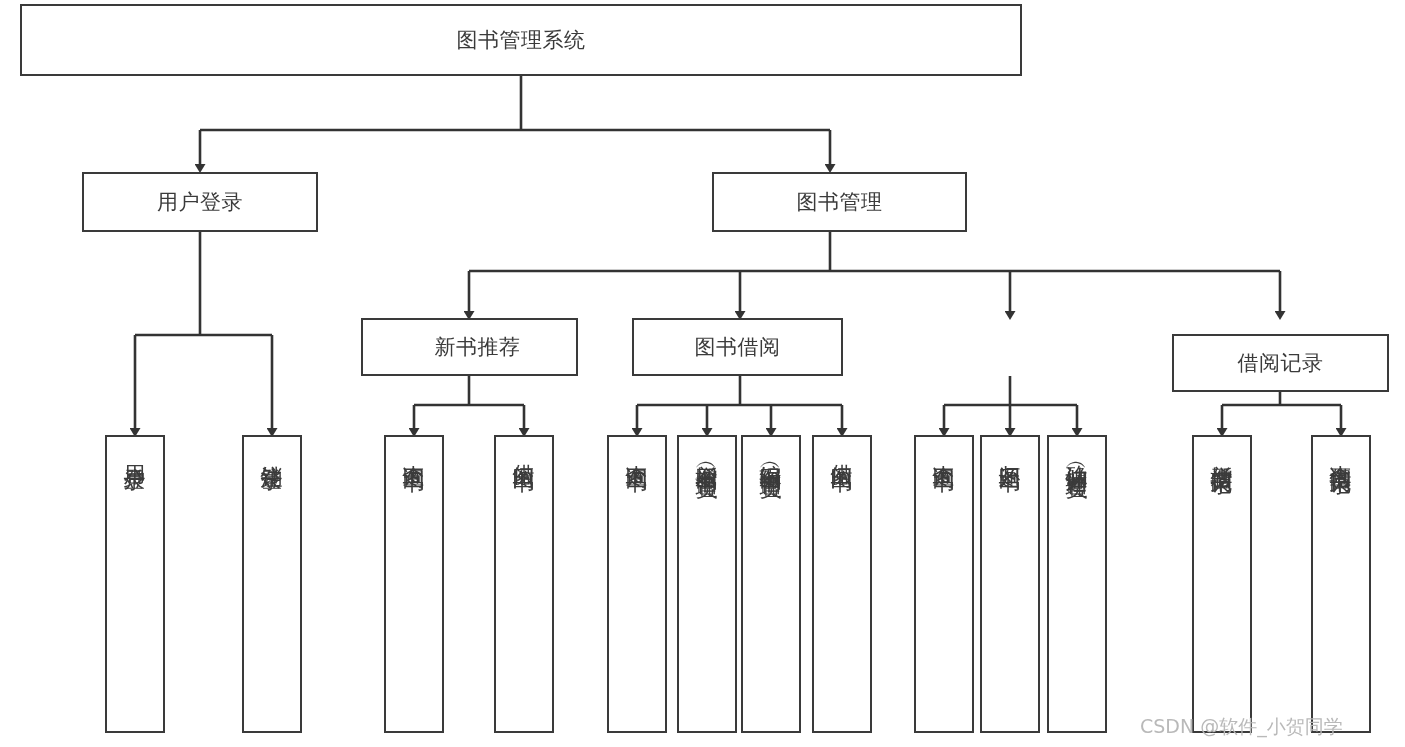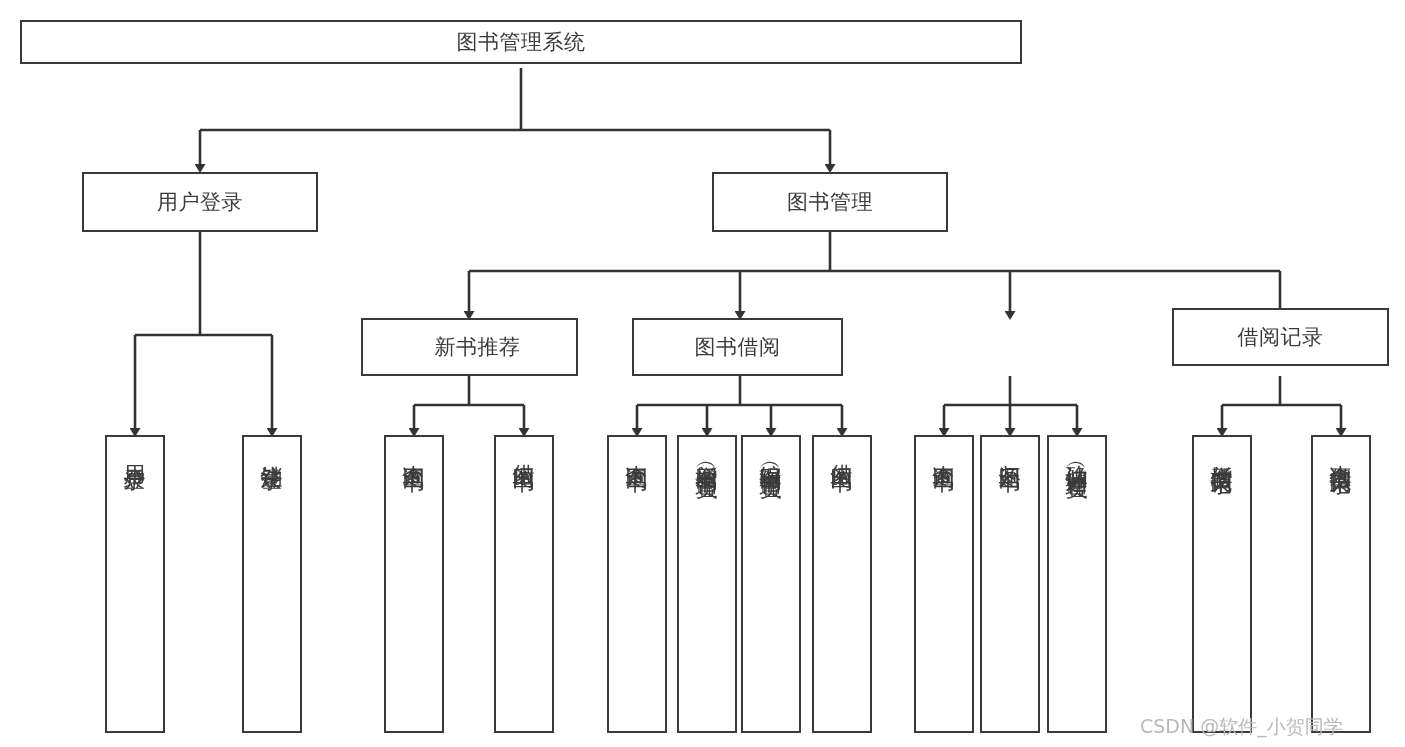--- a/index.html
+++ b/index.html
@@ -122,42 +122,42 @@
       <path d="M1010,405 L1010,430" marker-end="url(#arrow)"></path>
       <path d="M1077,405 L1077,430" marker-end="url(#arrow)"></path>
 
       <path d="M1280,376 L1280,405"></path>
       <path d="M1222,405 L1341,405"></path>
       <path d="M1222,405 L1222,430" marker-end="url(#arrow)"></path>
       <path d="M1341,405 L1341,430" marker-end="url(#arrow)"></path>
     </g>
   </svg>
 
-  <div class="node horizontal" style="left:20px; top:20px; width:1002px; height:44px;justify-content:center;">
+  <div class="node horizontal" style="left:20px; top:4px; width:1002px; height:72px;justify-content:center;">
     <span class="node-label">图书管理系统</span>
   </div>
 
   <div class="node horizontal" style="left:82px; top:172px; width:236px; height:60px;">
     <span class="node-label">用户登录</span>
   </div>
 
-  <div class="node horizontal" style="left:712px; top:172px; width:236px; height:60px;">
+  <div class="node horizontal" style="left:712px; top:172px; width:255px; height:60px;">
     <span class="node-label">图书管理</span>
   </div>
 
   <div class="node horizontal" style="left:361px; top:318px; width:217px; height:58px;padding-left:16px;">
     <span class="node-label">新书推荐</span>
   </div>
 
   <div class="node horizontal" style="left:632px; top:318px; width:211px; height:58px;">
     <span class="node-label">图书借阅</span>
   </div>
 
 
-  <div class="node horizontal" style="left:1172px; top:308px; width:217px; height:58px;justify-content:center;">
+  <div class="node horizontal" style="left:1172px; top:334px; width:217px; height:58px;justify-content:center;">
     <span class="node-label">借阅记录</span>
   </div>
 
   <div class="node vertical" style="left:105px; top:435px; width:60px; height:298px;">
     <span class="node-label">用户登录</span>
   </div>
 
   <div class="node vertical" style="left:242px; top:435px; width:60px; height:298px;">
     <span class="node-label">注销登录</span>
   </div>

